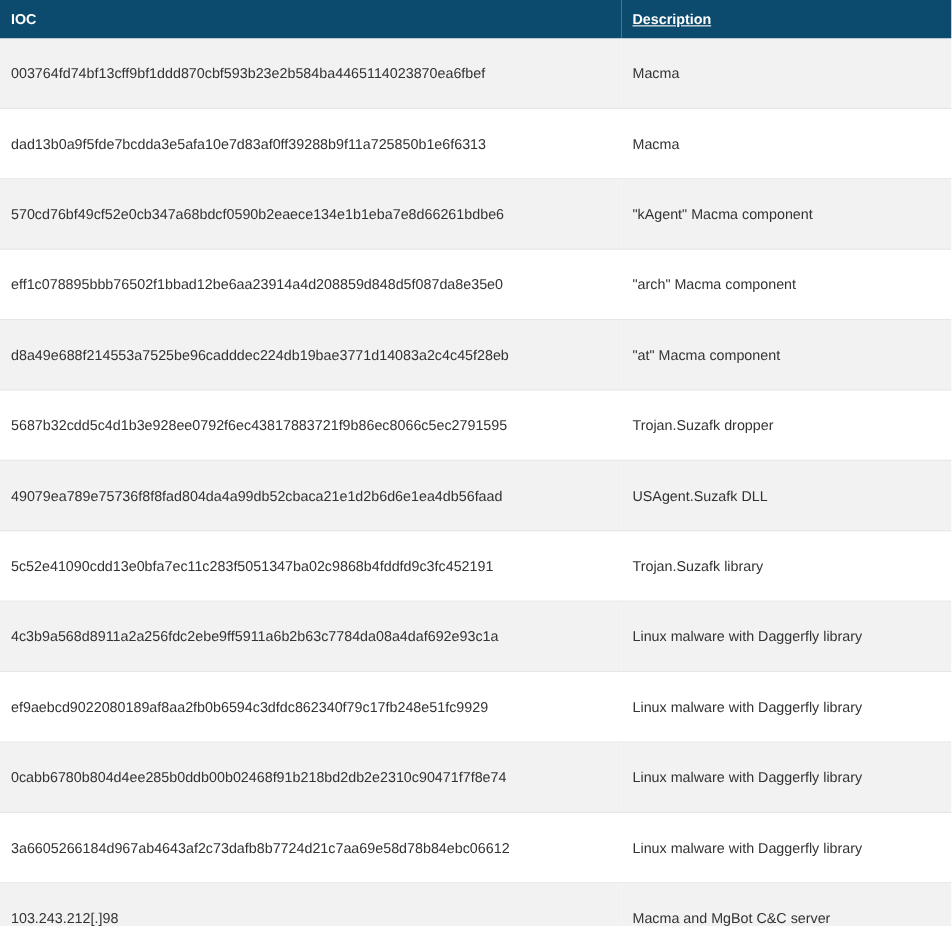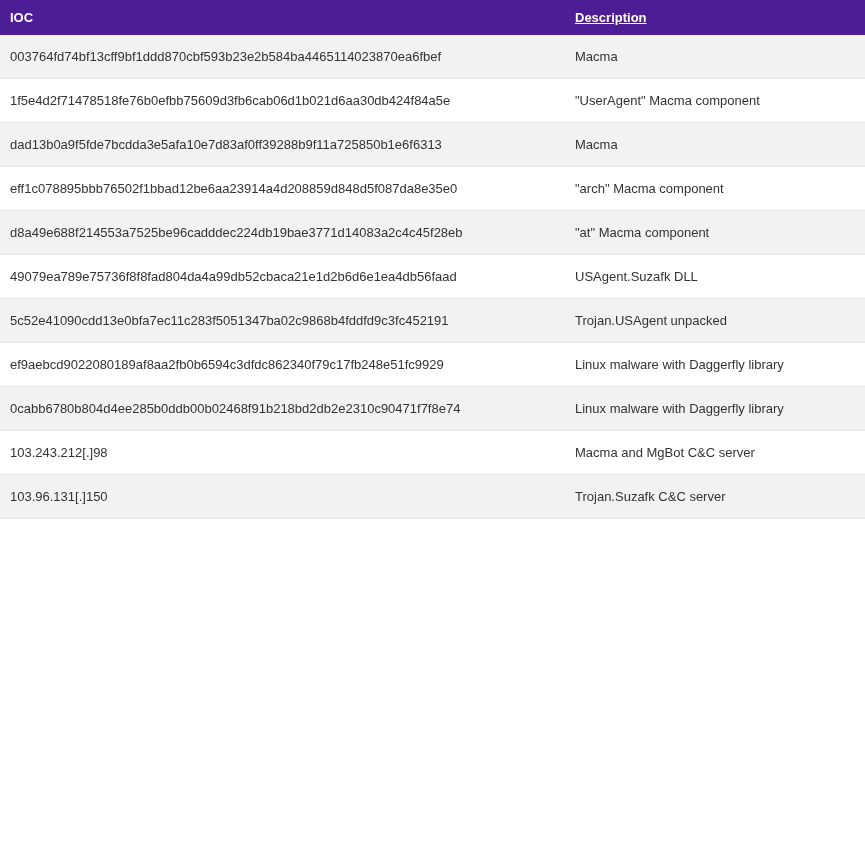--- a/index.html
+++ b/index.html
@@ -12,21 +12,21 @@
       font-size: 13px;
       color: #333;
       width: 865px;
       background: #fff;
     }
     .table {
       width: 100%;
       border-collapse: collapse;
     }
     .header-row {
-      background-color: #4c1d95;
+      background-color: #0c4a6e;
       color: #fff;
     }
     .header-cell {
       padding: 10px 10px;
       font-weight: bold;
       text-align: left;
       font-size: 13px;
     }
     .header-cell-ioc {
       width: 565px;
@@ -38,21 +38,21 @@
     .data-row {
       border-bottom: 1px solid #e6e6e6;
     }
     .data-row:nth-child(even) {
       background-color: #fff;
     }
     .data-row:nth-child(odd) {
       background-color: #f2f2f2;
     }
     .data-cell {
-      padding: 14px 10px;
+      padding: 24px 10px;
       vertical-align: middle;
       color: #333;
       font-size: 13px;
     }
     .ioc-cell {
       font-family: -apple-system, BlinkMacSystemFont, "Segoe UI", Arial, sans-serif;
       word-break: break-all;
     }
   </style>
 </head>
@@ -64,49 +64,61 @@
       <th class="header-cell header-cell-ioc">IOC</th>
       <th class="header-cell header-cell-desc">Description</th>
     </tr>
   </thead>
   <tbody id="table-body">
   <tr class="data-row">
         <td class="data-cell ioc-cell">003764fd74bf13cff9bf1ddd870cbf593b23e2b584ba4465114023870ea6fbef</td>
         <td class="data-cell">Macma</td>
       </tr>
       <tr class="data-row">
-        <td class="data-cell ioc-cell">1f5e4d2f71478518fe76b0efbb75609d3fb6cab06d1b021d6aa30db424f84a5e</td>
-        <td class="data-cell">"UserAgent" Macma component</td>
+        <td class="data-cell ioc-cell">dad13b0a9f5fde7bcdda3e5afa10e7d83af0ff39288b9f11a725850b1e6f6313</td>
+        <td class="data-cell">Macma</td>
       </tr>
       <tr class="data-row">
-        <td class="data-cell ioc-cell">dad13b0a9f5fde7bcdda3e5afa10e7d83af0ff39288b9f11a725850b1e6f6313</td>
-        <td class="data-cell">Macma</td>
+        <td class="data-cell ioc-cell">570cd76bf49cf52e0cb347a68bdcf0590b2eaece134e1b1eba7e8d66261bdbe6</td>
+        <td class="data-cell">"kAgent" Macma component</td>
       </tr>
       <tr class="data-row">
         <td class="data-cell ioc-cell">eff1c078895bbb76502f1bbad12be6aa23914a4d208859d848d5f087da8e35e0</td>
         <td class="data-cell">"arch" Macma component</td>
       </tr>
       <tr class="data-row">
         <td class="data-cell ioc-cell">d8a49e688f214553a7525be96cadddec224db19bae3771d14083a2c4c45f28eb</td>
         <td class="data-cell">"at" Macma component</td>
       </tr>
       <tr class="data-row">
+        <td class="data-cell ioc-cell">5687b32cdd5c4d1b3e928ee0792f6ec43817883721f9b86ec8066c5ec2791595</td>
+        <td class="data-cell">Trojan.Suzafk dropper</td>
+      </tr>
+      <tr class="data-row">
         <td class="data-cell ioc-cell">49079ea789e75736f8f8fad804da4a99db52cbaca21e1d2b6d6e1ea4db56faad</td>
         <td class="data-cell">USAgent.Suzafk DLL</td>
       </tr>
       <tr class="data-row">
         <td class="data-cell ioc-cell">5c52e41090cdd13e0bfa7ec11c283f5051347ba02c9868b4fddfd9c3fc452191</td>
-        <td class="data-cell">Trojan.USAgent unpacked</td>
+        <td class="data-cell">Trojan.Suzafk library</td>
+      </tr>
+      <tr class="data-row">
+        <td class="data-cell ioc-cell">4c3b9a568d8911a2a256fdc2ebe9ff5911a6b2b63c7784da08a4daf692e93c1a</td>
+        <td class="data-cell">Linux malware with Daggerfly library</td>
       </tr>
       <tr class="data-row">
         <td class="data-cell ioc-cell">ef9aebcd9022080189af8aa2fb0b6594c3dfdc862340f79c17fb248e51fc9929</td>
         <td class="data-cell">Linux malware with Daggerfly library</td>
       </tr>
       <tr class="data-row">
         <td class="data-cell ioc-cell">0cabb6780b804d4ee285b0ddb00b02468f91b218bd2db2e2310c90471f7f8e74</td>
+        <td class="data-cell">Linux malware with Daggerfly library</td>
+      </tr>
+      <tr class="data-row">
+        <td class="data-cell ioc-cell">3a6605266184d967ab4643af2c73dafb8b7724d21c7aa69e58d78b84ebc06612</td>
         <td class="data-cell">Linux malware with Daggerfly library</td>
       </tr>
       <tr class="data-row">
         <td class="data-cell ioc-cell">103.243.212[.]98</td>
         <td class="data-cell">Macma and MgBot C&amp;C server</td>
       </tr>
       <tr class="data-row">
         <td class="data-cell ioc-cell">103.96.131[.]150</td>
         <td class="data-cell">Trojan.Suzafk C&amp;C server</td>
       </tr>

